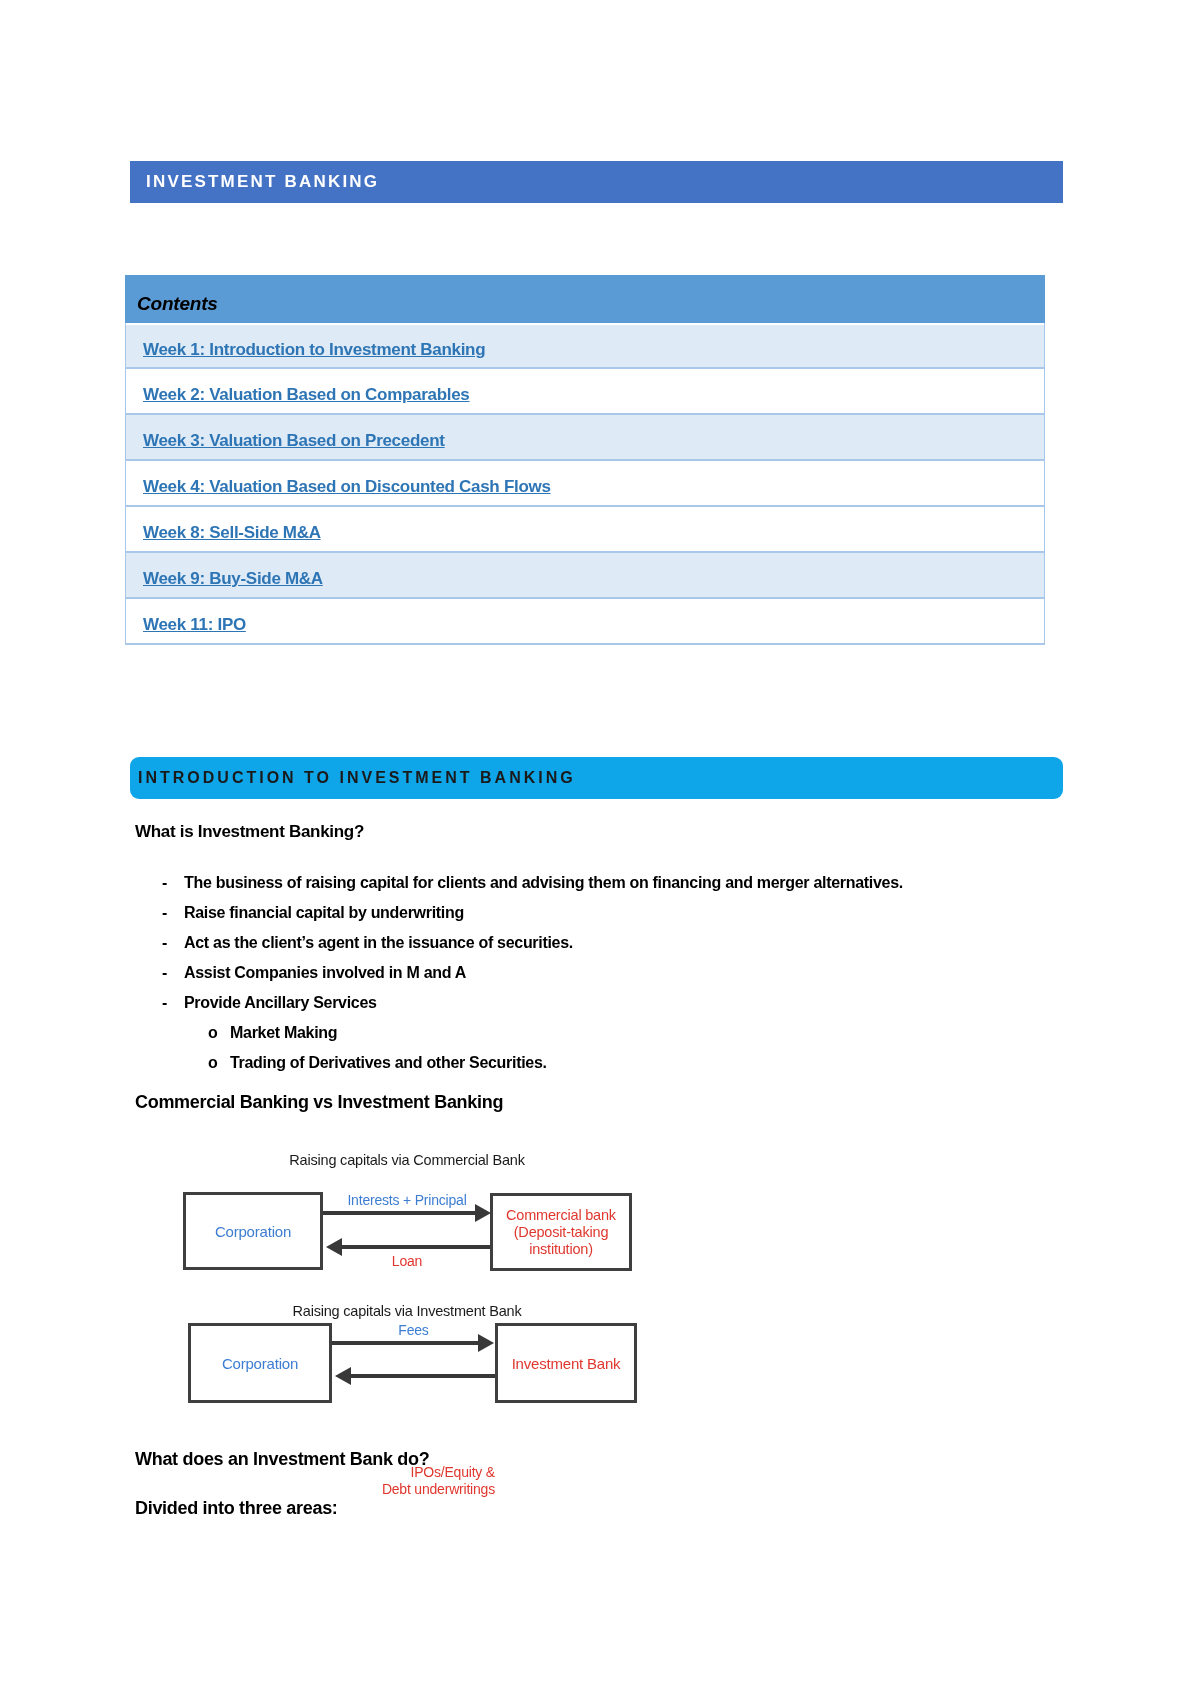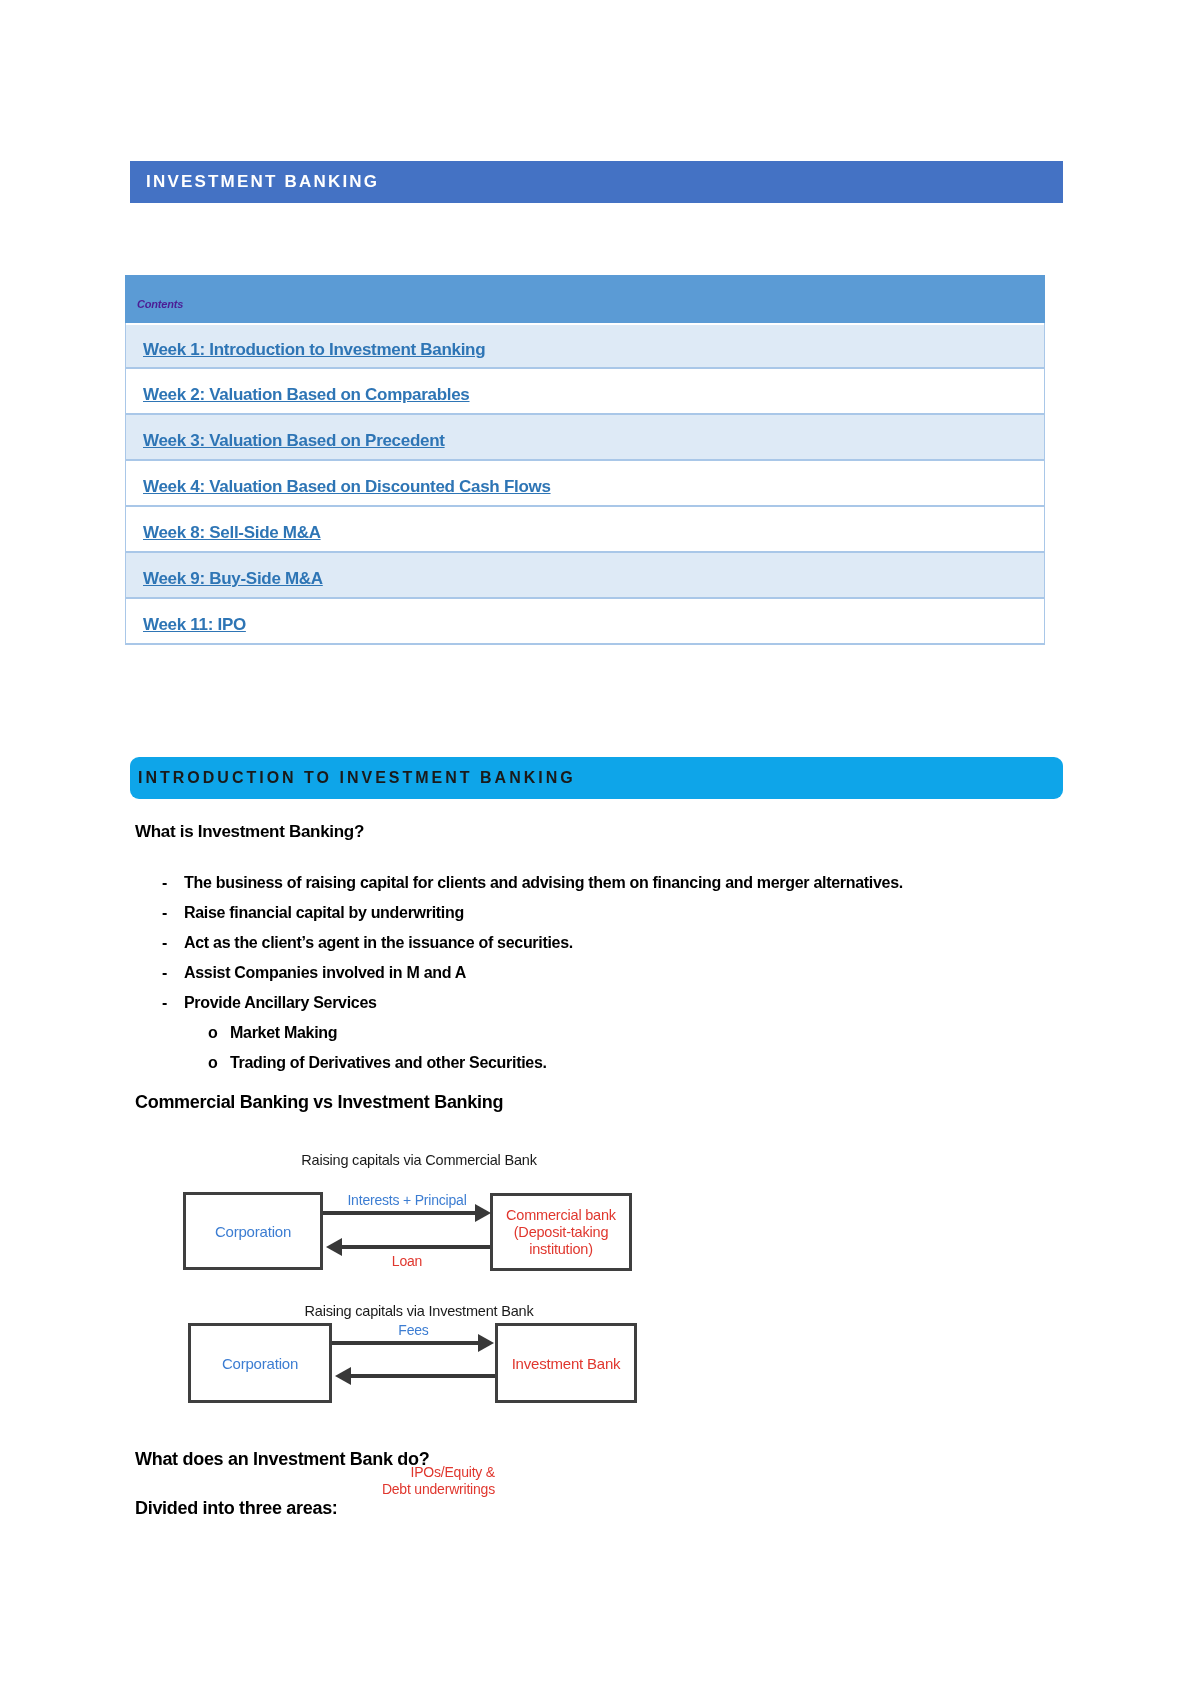--- a/index.html
+++ b/index.html
@@ -35,22 +35,22 @@
     box-sizing: border-box;
   }
   .toc-header {
     height: 48px;
     background: #5B9BD5;
     display: flex; align-items: center;
     padding: 10px 0 0 12px;
     box-sizing: border-box;
   }
   .toc-header span {
-    color: #4c1d95;
-    font-size: 11px;
+    color: #000000;
+    font-size: 19px;
     font-weight: bold;
     font-style: italic;
     letter-spacing: -0.2px;
   }
   .toc-body {
     border-left: 1px solid #A9C7E8;
     border-right: 1px solid #A9C7E8;
   }
   .toc-row {
     height: 46px;
@@ -110,21 +110,21 @@
     font-weight: bold;
     color: #000000;
     letter-spacing: -0.3px;
     white-space: nowrap;
   }
   .b .marker { width: 22px; flex: 0 0 22px; }
   .b.sub { margin-left: 46px; }
   
   .dg-title {
     position: absolute;
-    width: 480px; left: 179px;
+    width: 480px; left: 167px;
     text-align: center;
     font-size: 14.5px;
     color: #1a1a1a;
     letter-spacing: -0.2px;
     white-space: nowrap;
   }
   .dg-box {
     position: absolute;
     background: #ffffff;
     border: 3px solid #3f3f3f;

